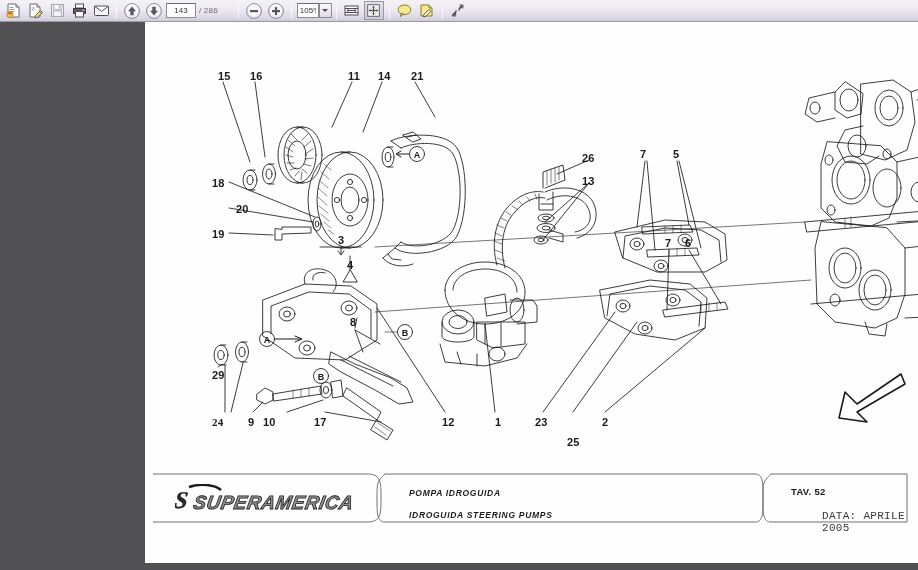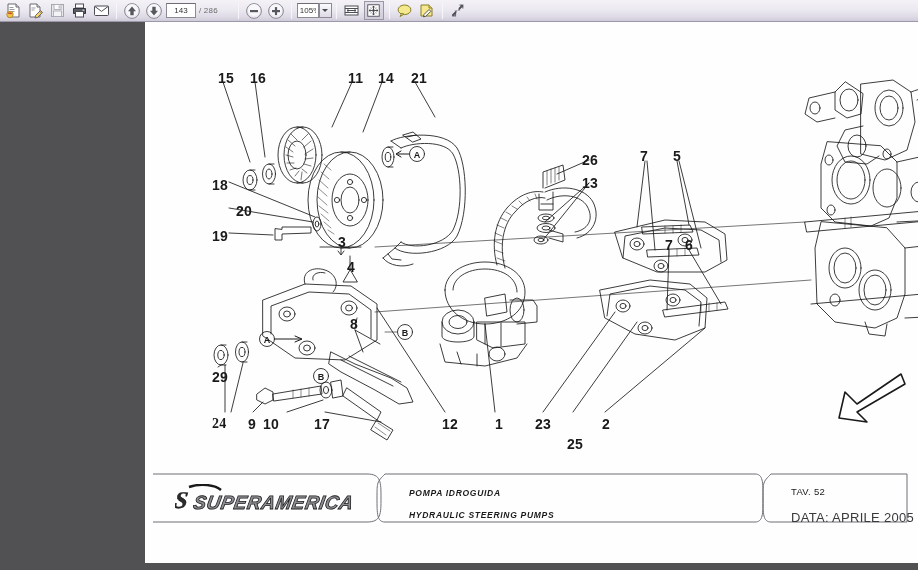--- a/index.html
+++ b/index.html
@@ -67,21 +67,21 @@
     position: absolute; left: 0; top: 0; width: 773px; height: 541px;
     background: #fffeff;
   }
 
   
   .drawing { position: absolute; left: 0; top: 0; width: 773px; height: 430px; }
   .titleblock { position: absolute; left: 0; top: 430px; width: 773px; height: 90px; }
 
   .callout {
     position: absolute; font-family: "Liberation Sans", sans-serif;
-    font-size: 14px; font-weight: bold; color: #1a1a1a; letter-spacing: .2px;
+    font-size: 11px; font-weight: bold; color: #1a1a1a; letter-spacing: .2px;
   }
 </style>
 </head>
 <body>
 
 <div id="app">
 
   <div class="toolbar">
 
     <div class="tb-btn">
@@ -570,26 +570,26 @@
             <text x="2" y="24" font-family="Liberation Serif, serif" font-size="24" font-style="italic" font-weight="bold" fill="#2a2a2a" stroke="#000" stroke-width="0.4" letter-spacing="-0.5" transform="skewX(-8)">S</text>
             <text x="22" y="25" font-family="Liberation Sans, sans-serif" font-size="19" font-style="italic" font-weight="bold" fill="#8d8d93" stroke="#1a1a1a" stroke-width="0.8" letter-spacing="0.5" transform="skewX(-10)">SUPERAMERICA</text>
             <path d="M14 3 C 26 -1, 40 1, 46 6" fill="none" stroke="#1a1a1a" stroke-width="2.5"></path>
           </svg>
         </div>
 
         
         <div style="position:absolute;left:264px;top:36px;font-size:8.5px;font-weight:bold;
                     font-style:italic;letter-spacing:.7px;color:#1a1a1a;">POMPA IDROGUIDA</div>
         <div style="position:absolute;left:264px;top:58px;font-size:8.5px;font-weight:bold;
-                    font-style:italic;letter-spacing:.7px;color:#1a1a1a;">HYDRAULIC STEERING PUMPS</div>
+                    font-style:italic;letter-spacing:.7px;color:#1a1a1a;">IDROGUIDA STEERING PUMPS</div>
 
         
-        <div style="position:absolute;left:646px;top:34px;font-size:9.5px;font-weight:normal;
+        <div style="position:absolute;left:646px;top:34px;font-size:9.5px;font-weight:bold;
                     letter-spacing:.3px;color:#1a1a1a;">TAV. 52</div>
-        <div style="position:absolute;left:646px;top:58px;font-size:13px;
-                    letter-spacing:.3px;color:#3a3a3a;">DATA: APRILE 2005</div>
+        <div style="position:absolute;left:677px;top:58px;font-size:11px;
+                    letter-spacing:.3px;color:#3a3a3a;font-family:Liberation Mono, monospace;">DATA: APRILE 2005</div>
       </div>
 
     </div>
   </div>
 
   <div class="bottom-strip"></div>
 </div>
 
 </body></html>

